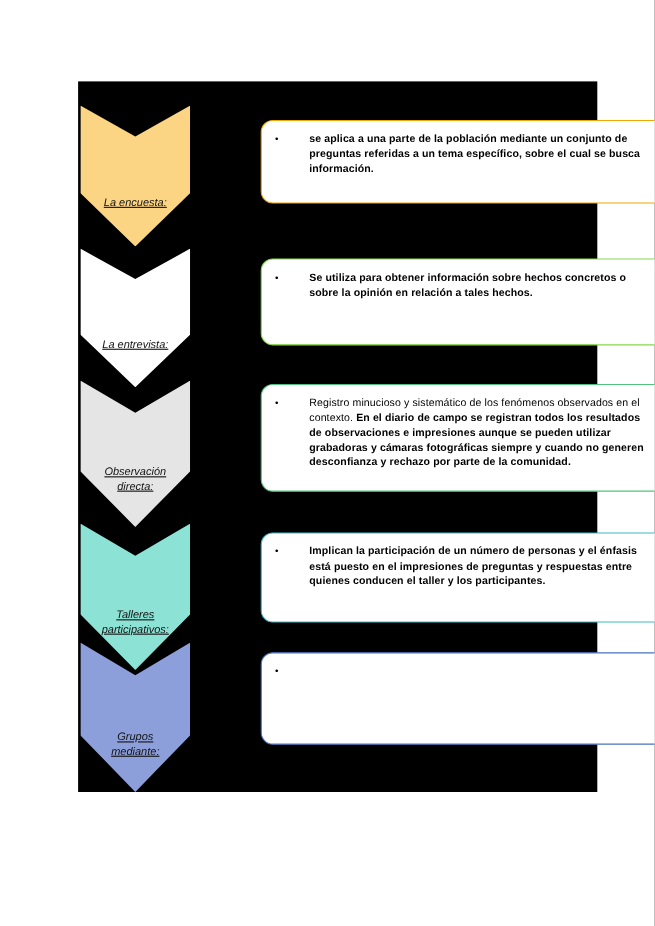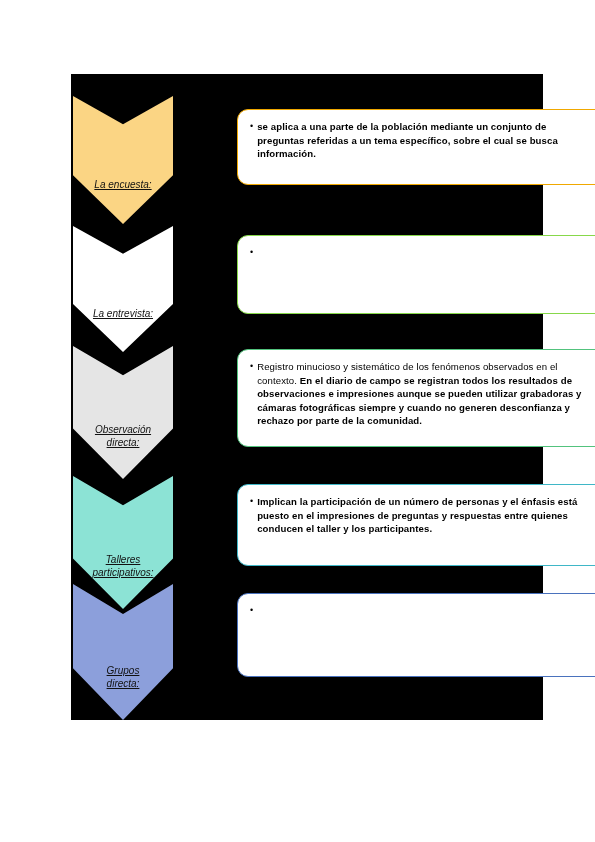--- a/index.html
+++ b/index.html
@@ -80,20 +80,21 @@
     margin-right: 4px;
     padding-left: 2px;
   }
   .panel-text {
     flex: 1 1 auto;
     font-size: 9.6px;
     line-height: 13.6px;
     color: #000000;
     font-weight: 700;
     letter-spacing: 0.1px;
+    margin-left: 24px;
   }
   .panel-text .lead {
     font-weight: 400;
   }
 
   
   #row-1 { top: 0px; height: 150px; }
   #row-1 .chevron { top: 22px; height: 128px; background: #fbd584; }
   #row-1 .chevron .chevron-label { padding-bottom: 33px; }
   #row-1 .panel { top: 35px; height: 76px; border-color: #f0a800; }
@@ -132,20 +133,21 @@
       <span class="panel-text">se aplica a una parte de la población mediante un conjunto de preguntas referidas a un tema específico, sobre el cual se busca información.</span>
     </div>
   </div>
 
   <div class="row" id="row-2">
     <div class="chevron" style="background: #ffffff;">
       <span class="chevron-label">La entrevista:</span>
     </div>
     <div class="panel" style="border-color: rgb(135, 216, 74);">
       <span class="bullet">•</span>
+      <span class="panel-text">Se utiliza para obtener información sobre hechos concretos o sobre la opinión en relación a tales hechos.</span>
     </div>
   </div>
 
   <div class="row" id="row-3">
     <div class="chevron" style="background: #e5e5e5;">
       <span class="chevron-label">Observación
 directa:</span>
     </div>
     <div class="panel" style="border-color: rgb(82, 195, 125);">
       <span class="bullet">•</span>
@@ -160,20 +162,20 @@
     </div>
     <div class="panel" style="border-color: rgb(63, 183, 199);">
       <span class="bullet">•</span>
       <span class="panel-text">Implican  la participación de un número de personas y el énfasis está puesto en el impresiones de preguntas y respuestas entre quienes conducen el taller y los participantes.</span>
     </div>
   </div>
 
   <div class="row" id="row-5">
     <div class="chevron" style="background: rgb(140, 159, 219);">
       <span class="chevron-label">Grupos
-directa:</span>
+mediante:</span>
     </div>
     <div class="panel" style="border-color: rgb(74, 114, 189);">
       <span class="bullet">•</span>
     </div>
   </div>
 
 </div>
 
 </body></html>

